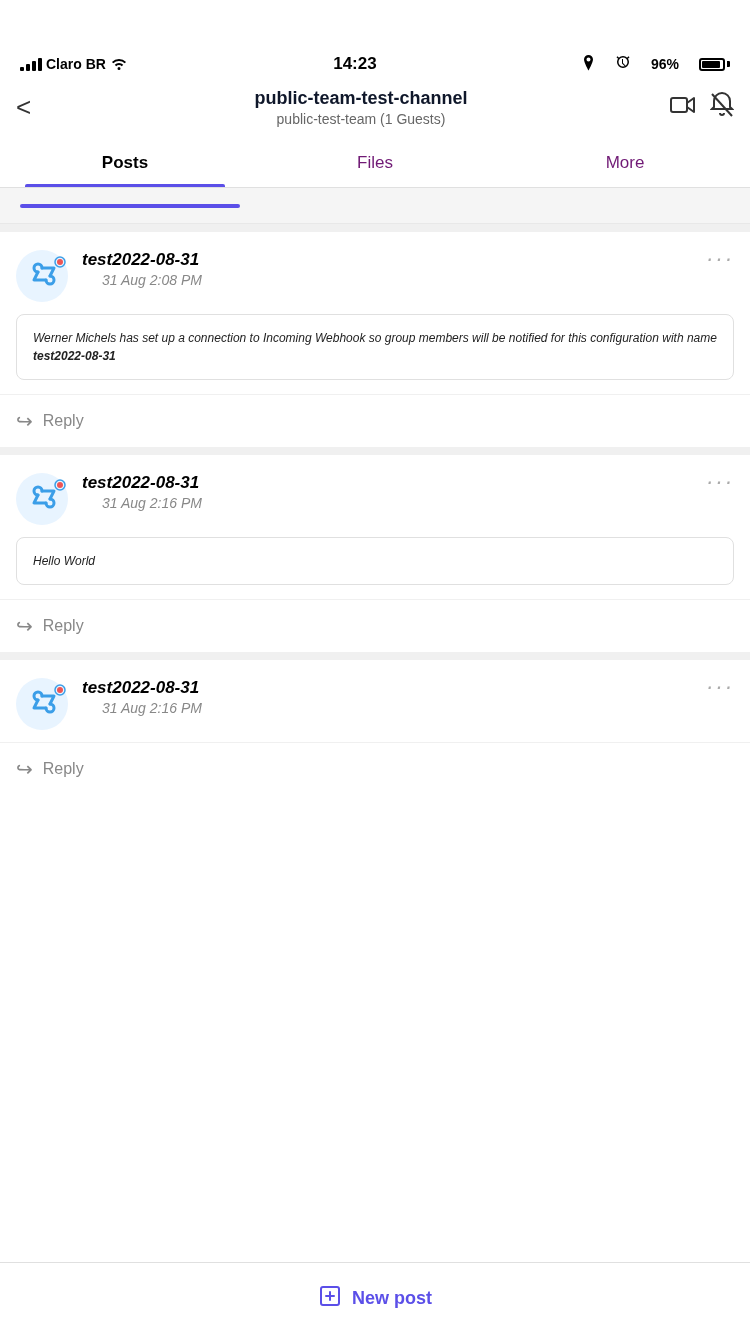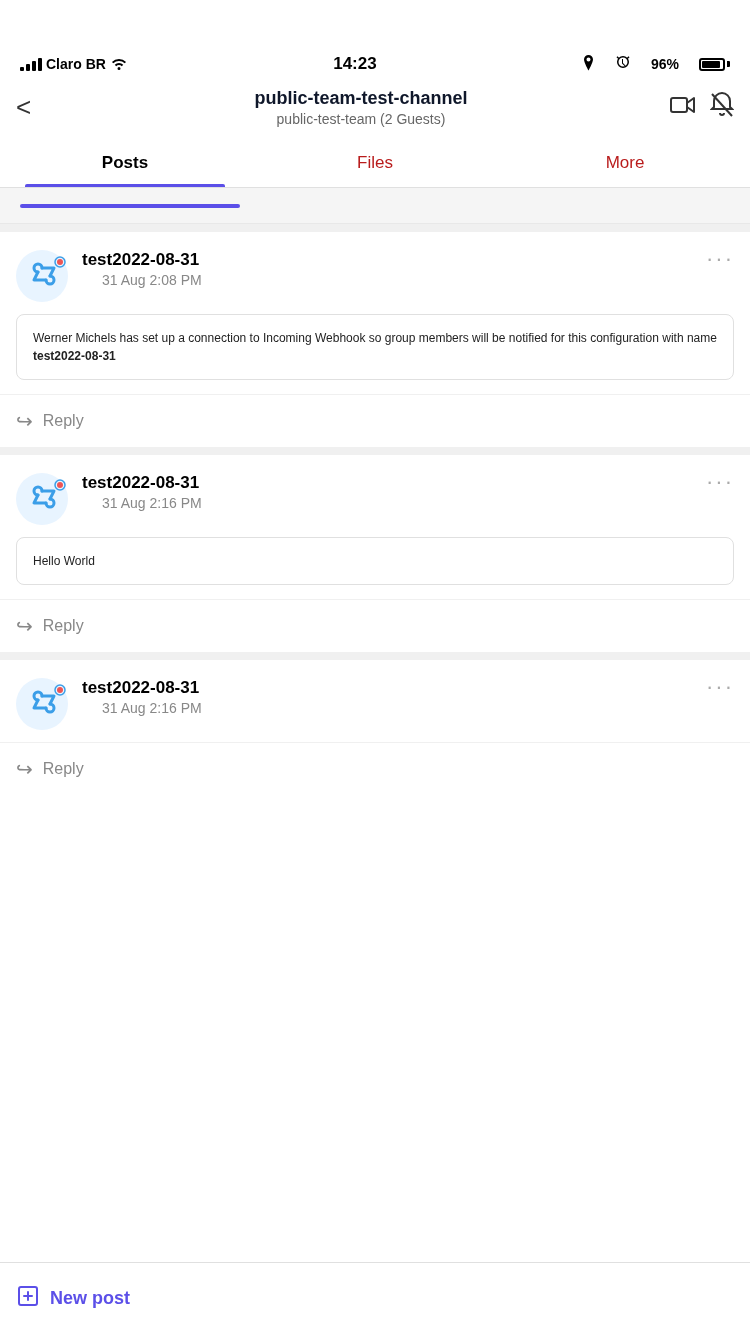--- a/index.html
+++ b/index.html
@@ -104,21 +104,21 @@
       display: flex;
       border-bottom: 1px solid #e0e0e0;
       background: #fff;
       align-items: flex-end;
     }
     .tab {
       flex: 1;
       text-align: center;
       padding: 14px 0;
       font-size: 17px;
-      color: #b91c1c;
+      color: #701a75;
       cursor: pointer;
       position: relative;
       font-weight: 400;
     }
     .tab.active {
       color: #000;
       font-weight: 700;
     }
     .tab.active::after {
       content: '';
@@ -150,20 +150,21 @@
     
     .section-separator {
       height: 8px;
       background: #f0f0f0;
     }
 
     
     .message-item {
       background: #fff;
       padding: 18px 16px 0;
+      font-style: italic;
     }
     .message-header {
       display: flex;
       align-items: flex-start;
       gap: 14px;
       margin-bottom: 12px;
     }
     .avatar {
       width: 52px;
       height: 52px;
@@ -227,20 +228,21 @@
     
     .new-post-bar {
       position: fixed;
       bottom: 0;
       left: 0;
       width: 750px;
       background: #fff;
       border-top: 1px solid #e0e0e0;
       display: flex;
       align-items: center;
+      justify-content: center;
       gap: 10px;
       padding: 16px;
       height: 72px;
     }
     .new-post-icon {
       color: #5B4FE8;
       font-size: 22px;
     }
     .new-post-label {
       font-size: 18px;
@@ -289,21 +291,21 @@
       </div>
       <div class="battery-tip"></div>
     </div>
   </div>
 </div>
 
 <div class="header">
   <div class="header-back">&lt;</div>
   <div class="header-title">
     <div class="channel-name">public-team-test-channel</div>
-    <div class="team-name">public-test-team (2 Guests)</div>
+    <div class="team-name">public-test-team (1 Guests)</div>
   </div>
   <div class="header-icons">
     <span class="header-icon">
       <svg width="26" height="20" viewBox="0 0 26 20" fill="none">
         <rect x="1" y="3" width="16" height="14" rx="2" stroke="#333" stroke-width="2"></rect>
         <path d="M17 8l7-5v14l-7-5V8z" stroke="#333" stroke-width="2" stroke-linejoin="round"></path>
       </svg>
     </span>
     <span class="header-icon">
       <svg width="24" height="26" viewBox="0 0 24 26" fill="none">

